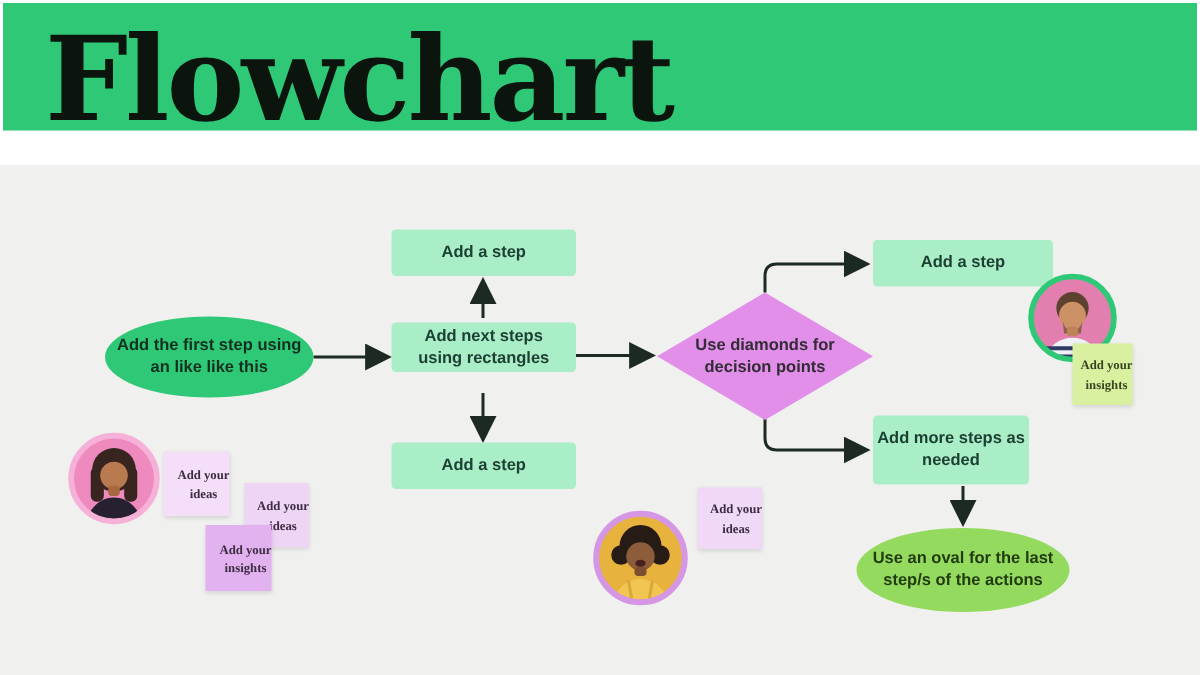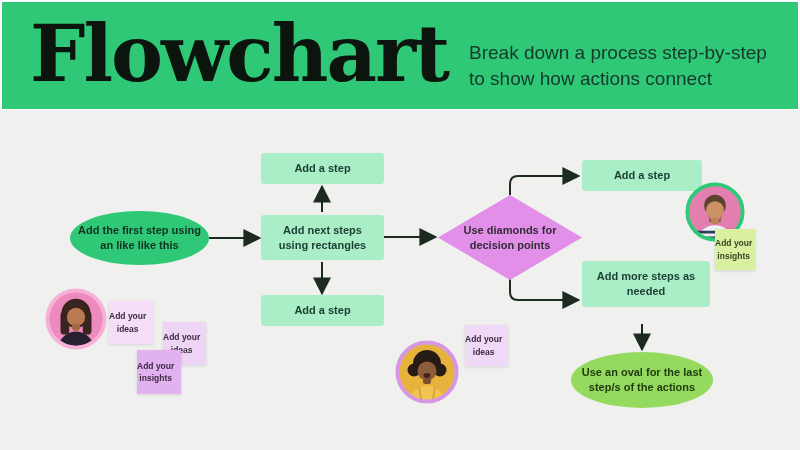--- a/index.html
+++ b/index.html
@@ -1,21 +1,21 @@
 <!DOCTYPE html>
 <html><head>
 <meta charset="utf-8">
 <style>
   html,body{margin:0;padding:0}
   body{
     width:800px;height:450px;position:relative;overflow:hidden;
     background:#ffffff;font-family:"Liberation Sans",sans-serif;
   }
   .header{
-    position:absolute;left:2px;top:2px;right:2px;height:107px;
+    position:absolute;left:2px;top:2px;right:2px;height:85px;
     background:#2ec877;
   }
   .title{
     position:absolute;left:28px;top:0;height:107px;line-height:104px;margin:0;
     font-family:"DejaVu Serif","Liberation Serif",serif;
     font-weight:600;font-size:78px;letter-spacing:-2px;color:#0c140e;
   }
   .subtitle{
     position:absolute;left:467px;top:38px;width:320px;
     font-size:19px;font-weight:500;line-height:26px;color:#16392a;
@@ -31,34 +31,32 @@
     color:#1d4034;white-space:pre-line;
   }
   .mint{background:#aaeec7;border-radius:3px}
   .oval-start{background:#2ec877;border-radius:50%;color:#12301f}
   .oval-end{background:#94da5f;border-radius:50%;color:#223c10}
   .diamond{
     background:#e18fe9;color:#332b36;
     clip-path:polygon(50% 0,100% 50%,50% 100%,0 50%);
   }
   .sticky{
-    position:absolute;display:flex;align-items:center;justify-content:flex-start;
+    position:absolute;display:flex;align-items:center;justify-content:flex-end;
     text-align:center;font-size:8.5px;font-weight:700;line-height:1.45;
-    color:#3c2b41;white-space:pre-line;box-shadow:0 1px 3px rgba(0,0,0,.12);
+    color:#3c2b41;white-space:pre-line;box-shadow:0 1px 3px rgba(0,0,0,.12);font-family:Liberation Serif, serif;
   }
   .sticky.lime{color:#37461f}
   .avatar{position:absolute}
 </style>
 </head>
 <body>
 
 <div class="header">
   <h1 class="title">Flowchart</h1>
-  <div class="subtitle">Break down a process step-by-step
-to show how actions connect</div>
 </div>
 
 <div class="canvas-bg"></div>
 
 <svg class="connectors">
   <defs>
     <marker id="ah" viewBox="0 0 10 10" refX="7" refY="5" markerWidth="9" markerHeight="9" orient="auto-start-reverse">
       <path d="M0,0 L10,5 L0,10 z" fill="#1c2a22"></path>
     </marker>
   </defs>
@@ -73,35 +71,35 @@
   </g>
 </svg>
 
 <div class="node oval-start" style="left:70px;top:211px;width:139px;height:54px">
   <span>Add the first step using
 an like like this</span>
 </div>
 <div class="node mint" style="left:261px;top:153px;width:123px;height:31px">
   <span>Add a step</span>
 </div>
-<div class="node mint" style="left:261px;top:215px;width:123px;height:45px">
+<div class="node mint" style="left:261px;top:215px;width:123px;height:33px">
   <span>Add next steps
 using rectangles</span>
 </div>
 <div class="node mint" style="left:261px;top:295px;width:123px;height:31px">
   <span>Add a step</span>
 </div>
 <div class="node diamond" style="left:438px;top:195px;width:144px;height:85px">
   <span>Use diamonds for
 decision points</span>
 </div>
 <div class="node mint" style="left:582px;top:160px;width:120px;height:31px">
   <span>Add a step</span>
 </div>
-<div class="node mint" style="left:582px;top:261px;width:128px;height:46px">
+<div class="node mint" style="left:582px;top:277px;width:104px;height:46px">
   <span>Add more steps as
 needed</span>
 </div>
 <div class="node oval-end" style="left:571px;top:352px;width:142px;height:56px">
   <span>Use an oval for the last
 step/s of the actions</span>
 </div>
 
 <div class="avatar" style="left:45px;top:288px">
   <svg width="62" height="62" viewBox="0 0 64 64">

